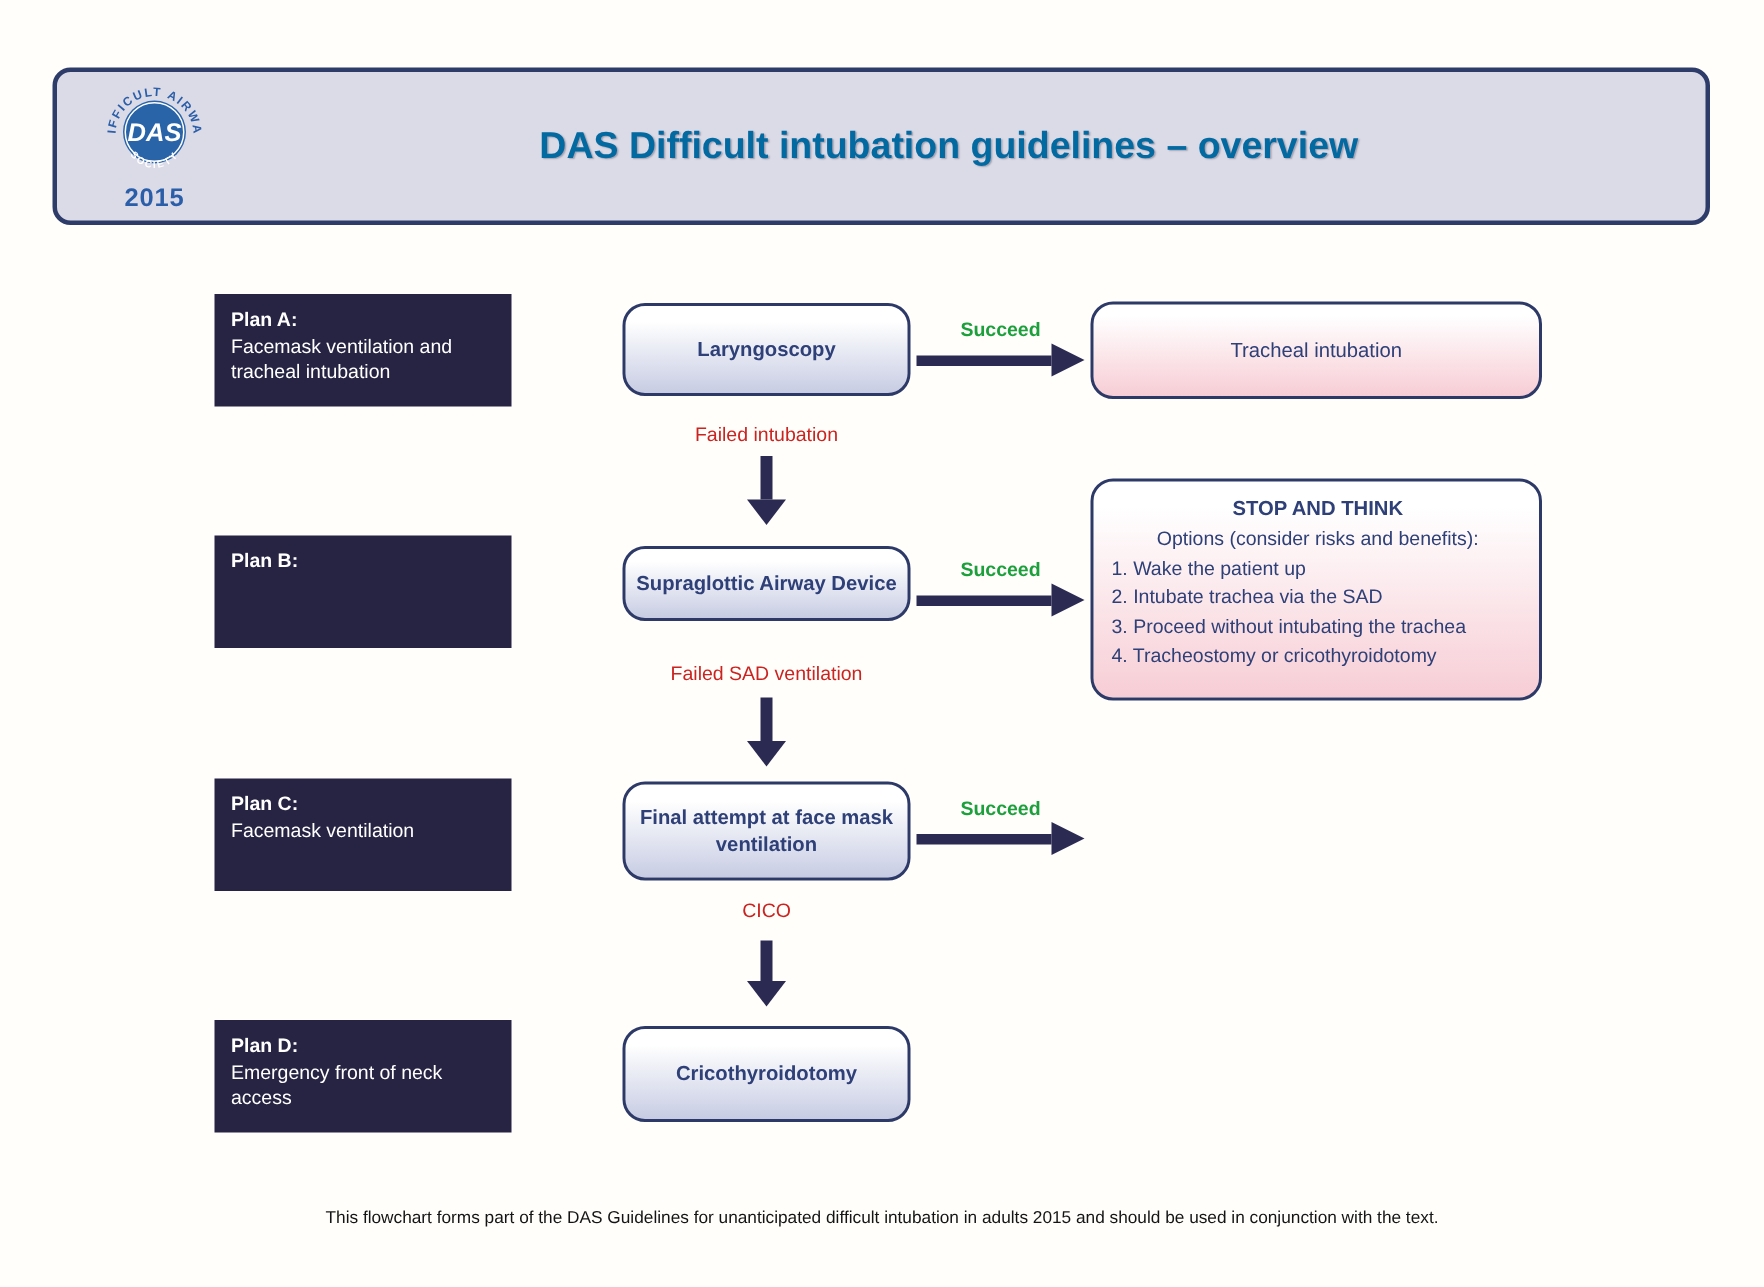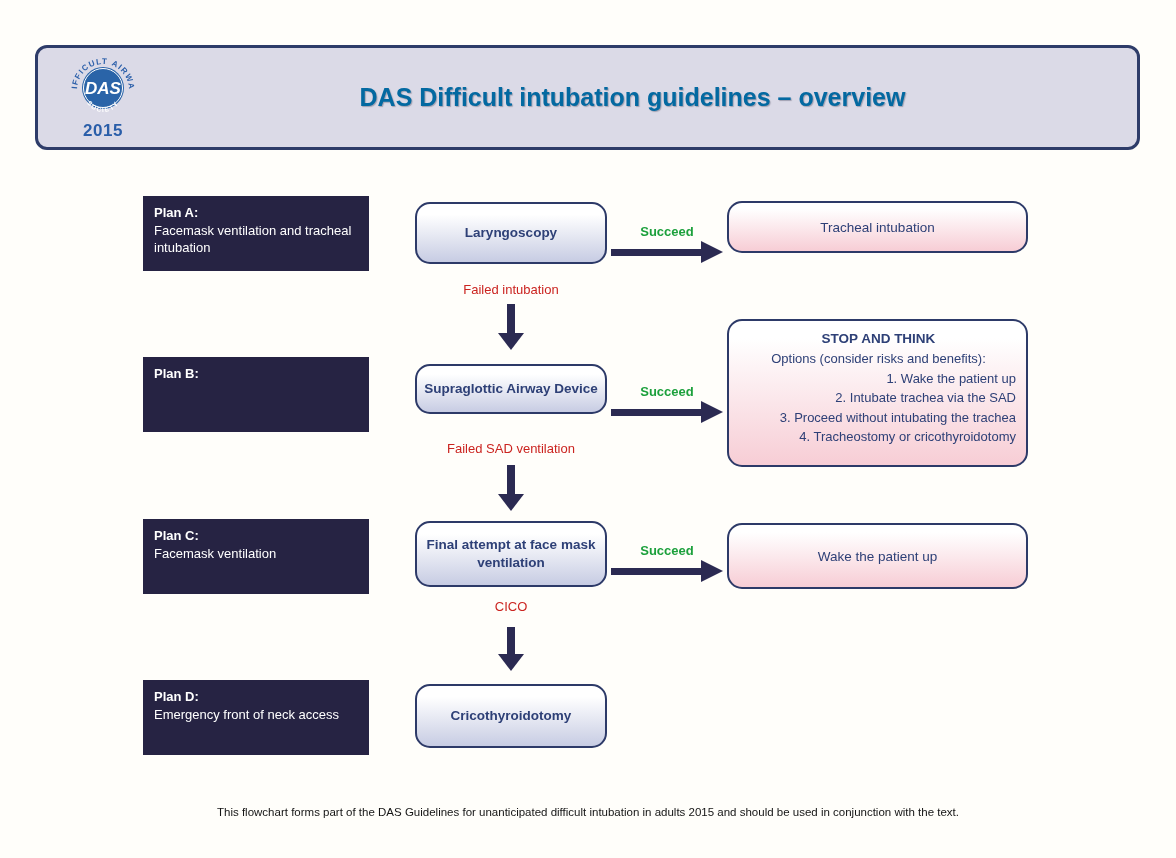--- a/index.html
+++ b/index.html
@@ -16,21 +16,21 @@
   .logo-wrap { position:absolute; left:20px; top:6px; width:90px; text-align:center; }
   .logo-year { font-size:17px; font-weight:bold; color:#2a5ea9; margin-top:-3px; letter-spacing:0.5px; }
   .header-title {
     position:absolute; left:110px; right:20px; top:0; height:100%;
     display:flex; align-items:center; justify-content:center;
     font-size:25px; font-weight:bold; color:#0369a1;
     text-shadow:1px 1px 1px rgba(90,90,110,0.45);
   }
   
   .plan {
-    position:absolute; left:143px; width:226px; height:75px;
+    position:absolute; left:143px; width:198px; height:75px;
     background:#262343; color:#ffffff; padding:8px 11px;
     font-size:13px; line-height:1.35;
   }
   .plan-label { font-weight:bold; }
   
   .step {
     position:absolute; left:415px; width:192px;
     border:2.5px solid #2d3a68; border-radius:15px;
     background:linear-gradient(to bottom, #ffffff 18%, #c7cce3 100%);
     display:flex; align-items:center; justify-content:center; text-align:center;
@@ -40,24 +40,24 @@
   .outcome {
     position:absolute; left:727px; width:301px;
     border:2.5px solid #2d3a68; border-radius:15px;
     background:linear-gradient(to bottom, #ffffff 12%, #f7cdd5 100%);
     color:#2e4077; font-size:13.5px;
   }
   .outcome.simple { display:flex; align-items:center; justify-content:center; text-align:center; }
   .stop-box { padding:8px 10px 6px 12px; font-size:13px; line-height:1.5; }
   .stop-title { text-align:center; font-weight:bold; font-size:13.5px; }
   .stop-subtitle { text-align:center; }
-  .stop-options { list-style:none;text-align:right; }
+  .stop-options { list-style:none; }
   
   .succeed { position:absolute; width:112px; }
-  .succeed-label { text-align:center; font-size:13px; font-weight:bold; color:#1ca03c; margin-bottom:2px;margin-top:12px; }
+  .succeed-label { text-align:center; font-size:13px; font-weight:bold; color:#1ca03c; margin-bottom:2px; }
   .h-arrow { display:flex; align-items:center; height:22px; }
   .h-arrow .stem { flex:1; height:7px; background:#2b2a52; }
   .h-arrow .head {
     width:0; height:0;
     border-left:22px solid #2b2a52;
     border-top:11px solid transparent; border-bottom:11px solid transparent;
   }
   
   .fail-label {
     position:absolute; left:415px; width:192px; text-align:center;
@@ -125,38 +125,35 @@
   <div class="step" style="top:364px; height:50px;">
     <span>Supraglottic Airway Device</span>
   </div>
   <div class="step" style="top:521px; height:66px;">
     <span>Final attempt at face mask ventilation</span>
   </div>
   <div class="step" style="top:684px; height:64px;">
     <span>Cricothyroidotomy</span>
   </div>
 
-  <div class="outcome simple" style="top:201px; height:52px;">
+  <div class="outcome simple" style="top:201px; height:65px;">
     <span>Tracheal intubation</span>
   </div>
 
   <div class="outcome stop-box" style="top:319px; height:148px;">
     <div class="stop-title">STOP AND THINK</div>
     <div class="stop-subtitle">Options (consider risks and benefits):</div>
     <ul class="stop-options">
       <li>1. Wake the patient up</li>
       <li>2. Intubate trachea via the SAD</li>
       <li>3. Proceed without intubating the trachea</li>
       <li>4. Tracheostomy or cricothyroidotomy</li>
     </ul>
   </div>
 
-  <div class="outcome simple" style="top:523px; height:66px;">
-    <span>Wake the patient up</span>
-  </div>
 
   <div class="succeed" style="left:611px; top:212px;">
     <div class="succeed-label">Succeed</div>
     <div class="h-arrow">
         <div class="stem"></div>
         <div class="head"></div>
       </div>
   </div>
   <div class="succeed" style="left:611px; top:372px;">
     <div class="succeed-label">Succeed</div>

